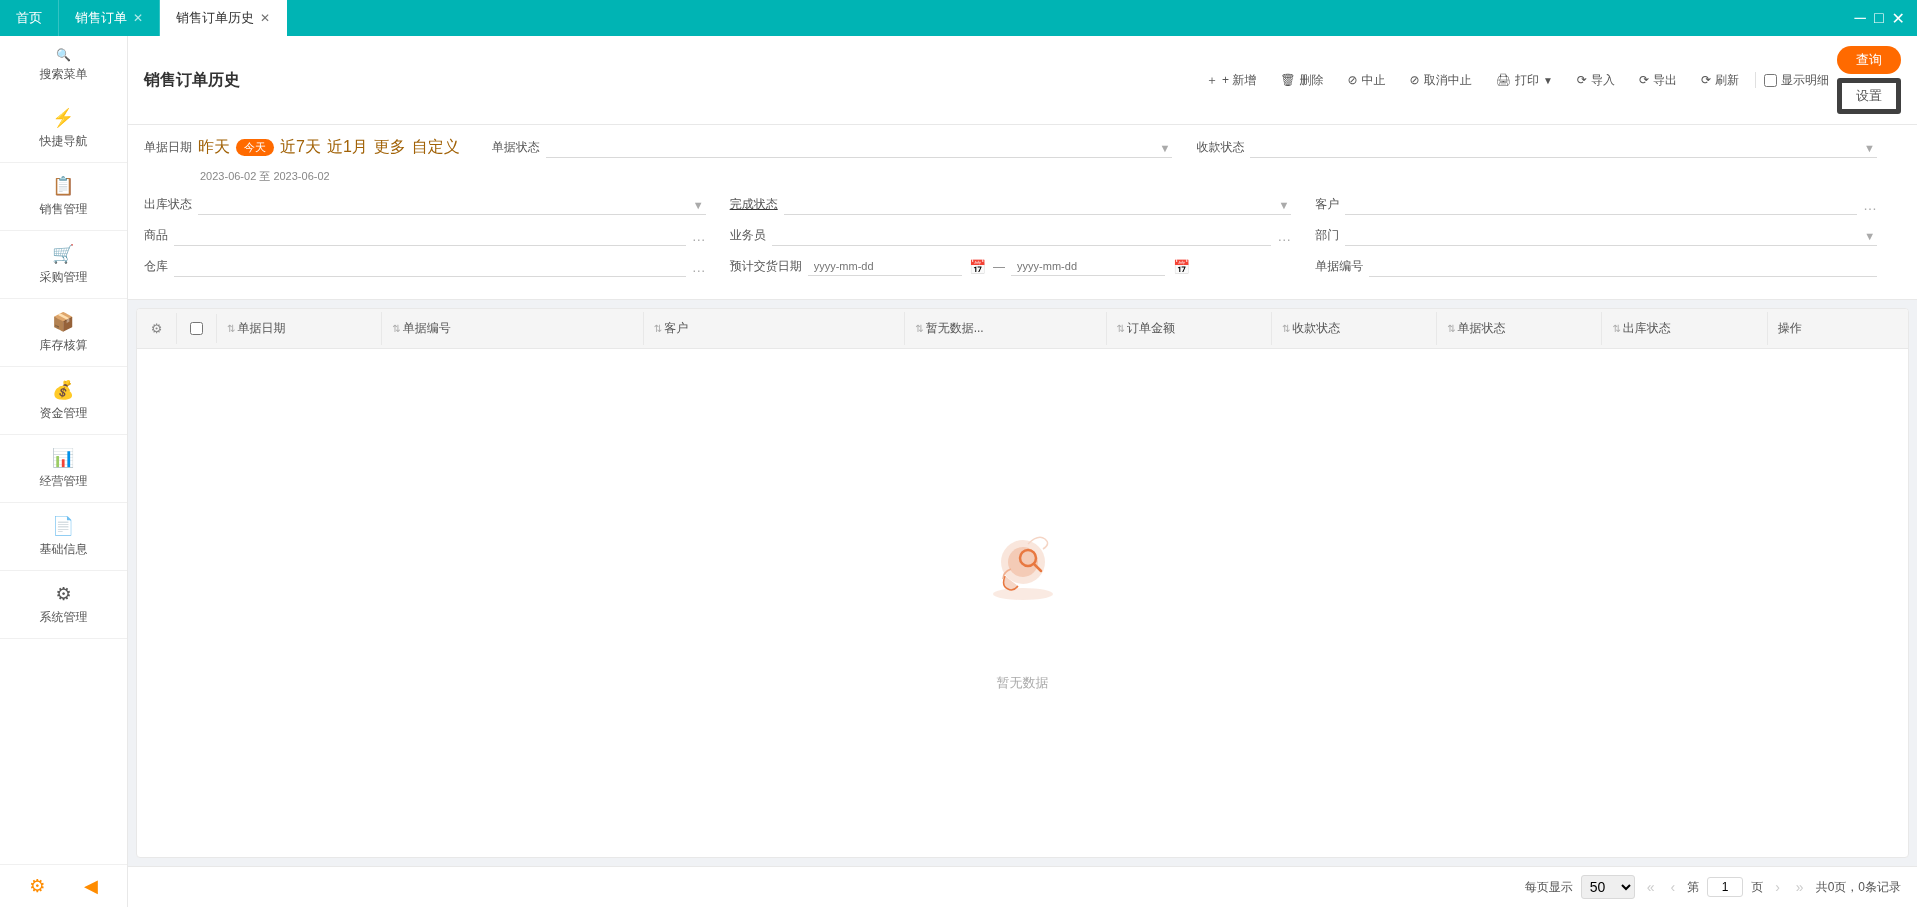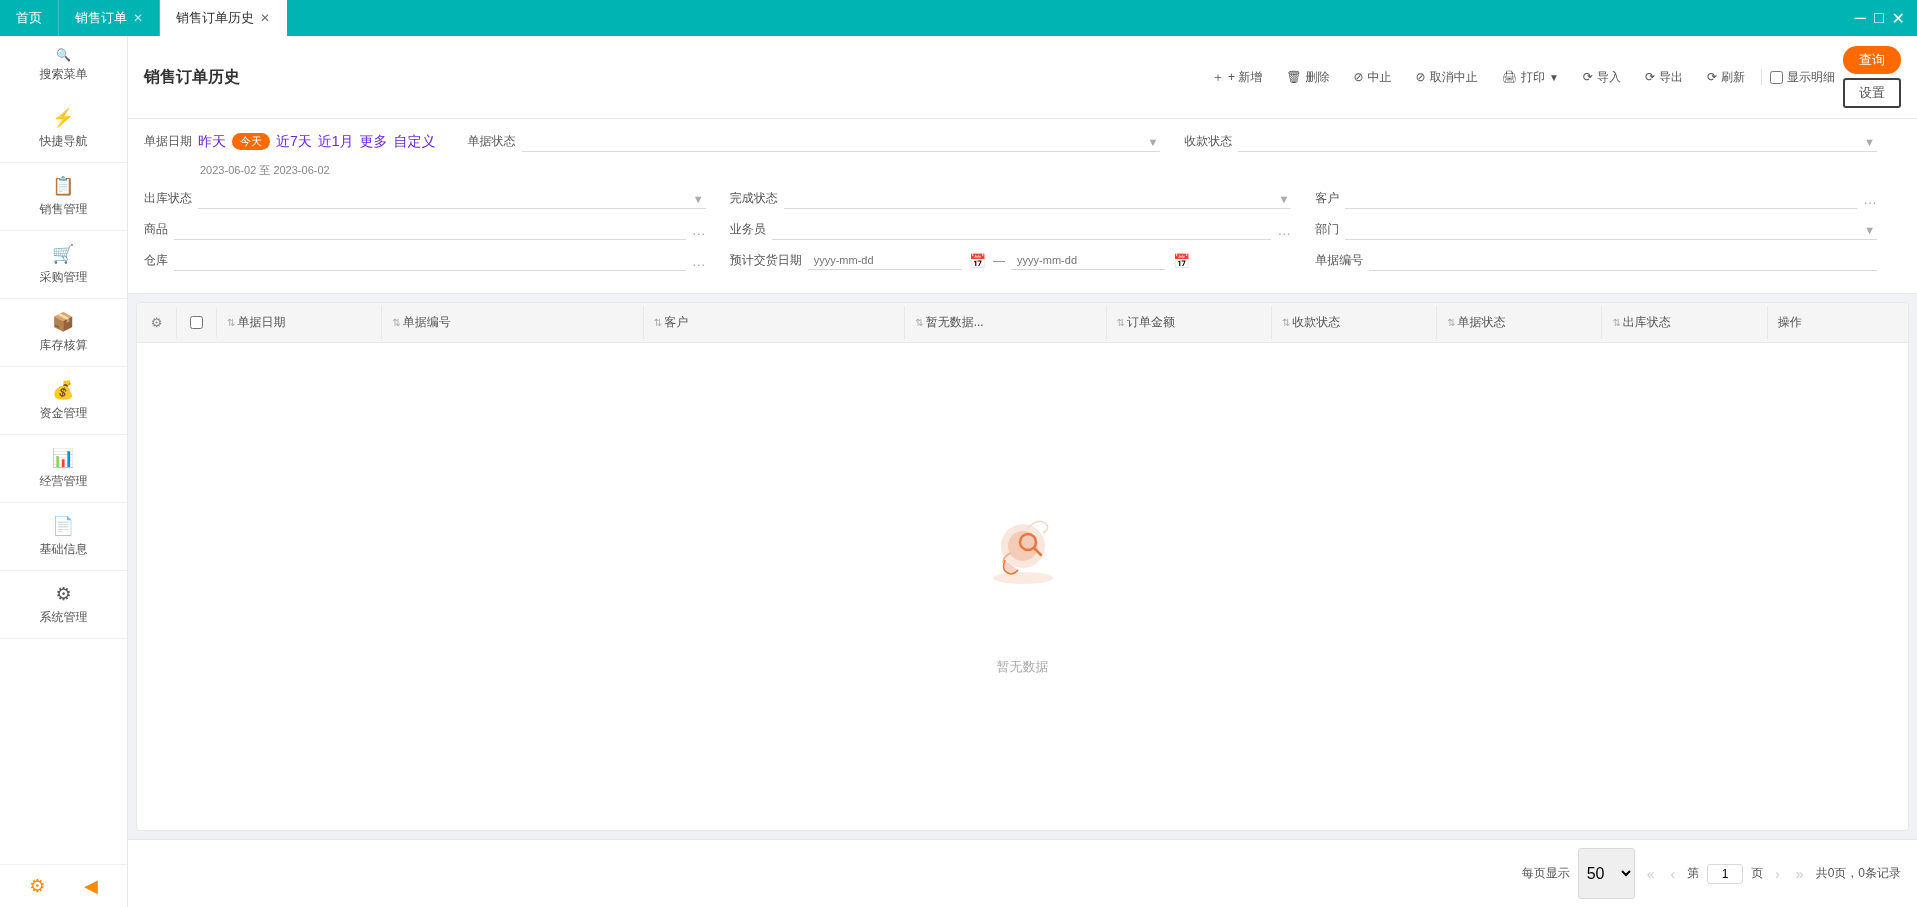--- a/index.html
+++ b/index.html
@@ -31,33 +31,33 @@
     .content { flex: 1; display: flex; flex-direction: column; overflow: hidden; }
 
     
     .page-header { background: #fff; padding: 10px 16px; display: flex; align-items: center; justify-content: space-between; border-bottom: 1px solid #e8e8e8; flex-shrink: 0; }
     .page-title { font-size: 16px; font-weight: bold; color: #333; }
     .header-actions { display: flex; align-items: center; gap: 8px; flex-wrap: wrap; }
     .action-btn { display: flex; align-items: center; gap: 4px; padding: 4px 8px; font-size: 12px; color: #555; cursor: pointer; border: none; background: none; }
     .divider-v { width: 1px; height: 16px; background: #e0e0e0; }
     .show-detail-check { display: flex; align-items: center; gap: 4px; font-size: 12px; color: #555; cursor: pointer; }
     .query-btn { background: #ff6a00; color: #fff; border: none; padding: 5px 16px; border-radius: 14px; cursor: pointer; font-size: 13px; }
-    .settings-btn { background: #fff; color: #555; border: 2px solid #404040; padding: 4px 14px; border-radius: 3px; cursor: pointer; font-size: 13px; text-align: center; }
+    .settings-btn { background: #fff; color: #555; border: 5px solid #404040; padding: 4px 14px; border-radius: 3px; cursor: pointer; font-size: 13px; text-align: center; }
 
     
     .filter-area { background: #fff; padding: 12px 16px; border-bottom: 1px solid #e8e8e8; flex-shrink: 0; }
     .filter-row { display: flex; align-items: center; margin-bottom: 10px; gap: 0; flex-wrap: nowrap; }
     .filter-item { display: flex; align-items: center; gap: 6px; margin-right: 24px; min-width: 0; }
     .filter-label { color: #555; font-size: 12px; white-space: nowrap; }
     .filter-input { border: none; border-bottom: 1px solid #d9d9d9; padding: 3px 6px; font-size: 12px; min-width: 80px; outline: none; color: #333; background: transparent; }
     .filter-select { border: none; border-bottom: 1px solid #d9d9d9; padding: 3px 6px; font-size: 12px; min-width: 120px; outline: none; color: #aaa; background: transparent; appearance: none; cursor: pointer; display: flex; align-items: center; }
     .filter-select-wrap { position: relative; display: inline-flex; align-items: center; }
     .filter-select-wrap .arrow { position: absolute; right: 2px; top: 50%; transform: translateY(-50%); color: #aaa; font-size: 11px; pointer-events: none; }
     .date-tag { background: #ff6a00; color: #fff; border-radius: 10px; padding: 1px 8px; font-size: 11px; cursor: pointer; }
-    .date-option { font-size: 14px; color: #6d28d9; cursor: pointer; }
+    .date-option { font-size: 16px; color: #a16207; cursor: pointer; }
     .date-display { font-size: 11px; color: #888; text-align: center; }
     .ellipsis-btn { color: #aaa; cursor: pointer; font-size: 14px; }
     .collapse-btn { color: #00b4b4; font-size: 12px; cursor: pointer; text-align: center; }
     .collapse-row { display: flex; justify-content: center; margin-top: 4px; }
     .date-separator { color: #888; font-size: 12px; }
     .filter-date-input { border: none; border-bottom: 1px solid #d9d9d9; padding: 3px 6px; font-size: 11px; min-width: 90px; outline: none; color: #aaa; background: transparent; }
     .cal-icon { color: #aaa; font-size: 14px; cursor: pointer; margin-left: 2px; }
 
     
     .table-area { flex: 1; overflow: auto; background: #fff; margin: 8px; border-radius: 4px; border: 1px solid #e8e8e8; display: flex; flex-direction: column; }
@@ -67,21 +67,21 @@
     .sort-icon { font-size: 10px; color: #aaa; }
     .th-settings { width: 40px; display: flex; align-items: center; justify-content: center; border-right: 1px solid #e8e8e8; padding: 8px; color: #888; cursor: pointer; }
     .th-check { width: 40px; display: flex; align-items: center; justify-content: center; border-right: 1px solid #e8e8e8; padding: 8px; }
     .table-body { flex: 1; display: flex; flex-direction: column; align-items: center; justify-content: center; }
     .empty-state { display: flex; flex-direction: column; align-items: center; gap: 12px; padding: 40px; }
     .empty-text { color: #aaa; font-size: 13px; margin-top: 48px; }
 
     
     .table-footer { background: #fff; border-top: 1px solid #e8e8e8; padding: 8px 16px; display: flex; align-items: center; justify-content: flex-end; gap: 8px; flex-shrink: 0; }
     .footer-text { font-size: 12px; color: #555; }
-    .page-size-select { border: 1px solid #d9d9d9; padding: 15px 4px; font-size: 16px; border-radius: 3px; }
+    .page-size-select { border: 1px solid #d9d9d9; padding: 2px 4px; font-size: 14px; border-radius: 3px; }
     .page-nav-btn { font-size: 14px; color: #555; cursor: pointer; padding: 2px 4px; border: none; background: none; }
     .page-nav-btn:disabled { color: #ccc; cursor: default; }
     .page-input { border: 1px solid #d9d9d9; padding: 2px 6px; font-size: 12px; width: 36px; text-align: center; border-radius: 3px; }
 
     
     .empty-svg { width: 100px; height: 100px; }
 
     input[type=checkbox] { cursor: pointer; }
   </style>
 </head>
@@ -243,21 +243,21 @@
       <div class="filter-row">
         <div class="filter-item" style="flex:1;min-width:200px;margin-right:24px;">
           <span class="filter-label">出库状态</span>
           <div class="filter-select-wrap" style="flex:1;">
             <select class="filter-select" style="width:100%;">
               <option value=""></option>
             </select>
             <span class="arrow">▼</span>
           </div>
         </div>
-        <div class="filter-item" style="flex:1;min-width:200px;margin-right:24px;">
+        <div class="filter-item" style="flex:1;min-width:200px;margin-right:24px;text-decoration:underline;">
           <span class="filter-label">完成状态</span>
           <div class="filter-select-wrap" style="flex:1;">
             <select class="filter-select" style="width:100%;">
               <option value=""></option>
             </select>
             <span class="arrow">▼</span>
           </div>
         </div>
         <div class="filter-item" style="flex:1;min-width:200px;">
           <span class="filter-label">客户</span>

